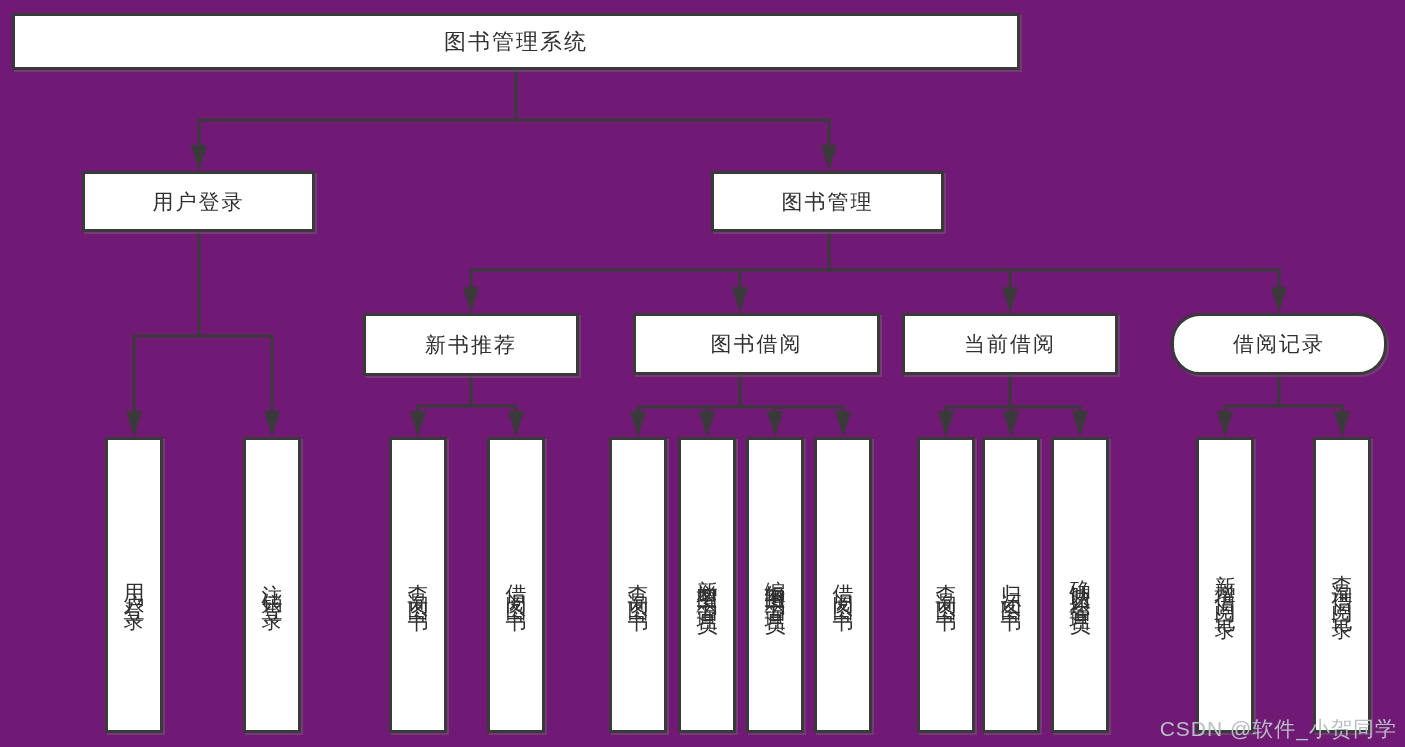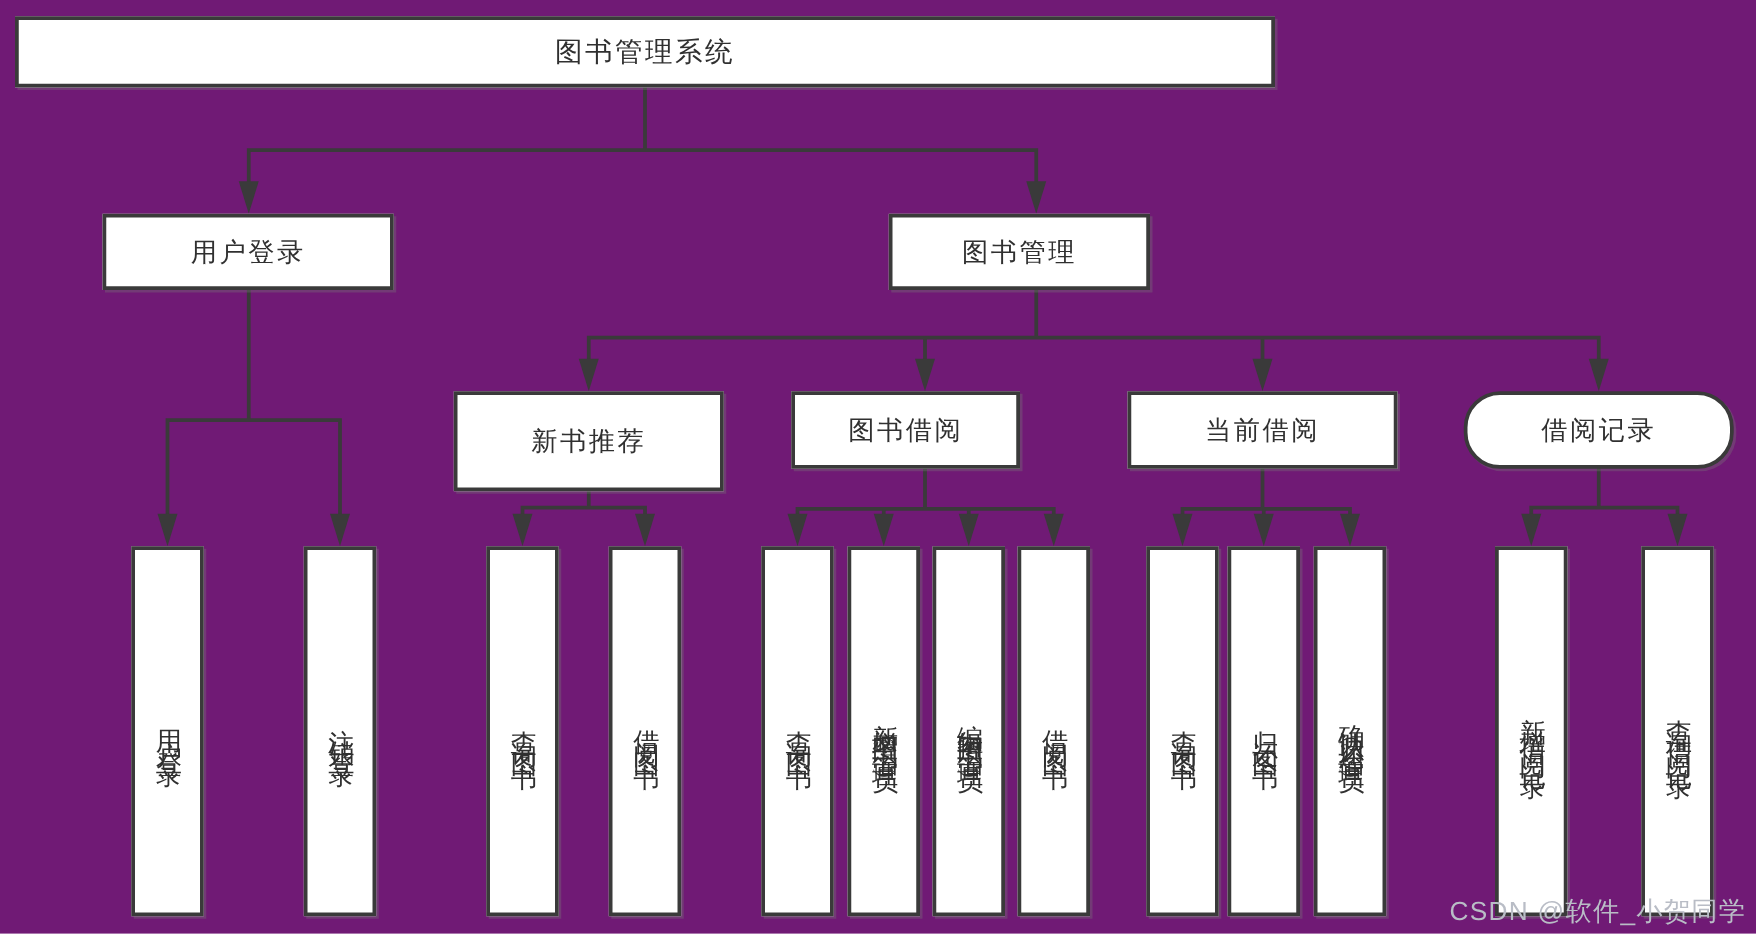--- a/index.html
+++ b/index.html
@@ -86,28 +86,28 @@
     </g>
   </svg>
 
   <div class="box hbox root-box">
     <span>图书管理系统</span>
   </div>
 
   <div class="box hbox" style="left:82px; top:171px; width:233px; height:61px;">
     <span>用户登录</span>
   </div>
-  <div class="box hbox" style="left:711px; top:171px; width:209px; height:61px;">
+  <div class="box hbox" style="left:711px; top:171px; width:233px; height:61px;">
     <span>图书管理</span>
   </div>
 
-  <div class="box hbox" style="left:363px; top:313px; width:216px; height:80px;">
+  <div class="box hbox" style="left:363px; top:313px; width:216px; height:63px;">
     <span>新书推荐</span>
   </div>
-  <div class="box hbox" style="left:633px; top:313px; width:183px; height:62px;">
+  <div class="box hbox" style="left:633px; top:313px; width:247px; height:62px;">
     <span>图书借阅</span>
   </div>
   <div class="box hbox" style="left:902px; top:313px; width:216px; height:62px;font-family:Liberation Mono, monospace;">
     <span>当前借阅</span>
   </div>
   <div class="box hbox" style="left:1171px; top:313px; width:216px; height:62px;border-radius:29px;">
     <span>借阅记录</span>
   </div>
 
   <div class="box leaf" style="left:105px;">

